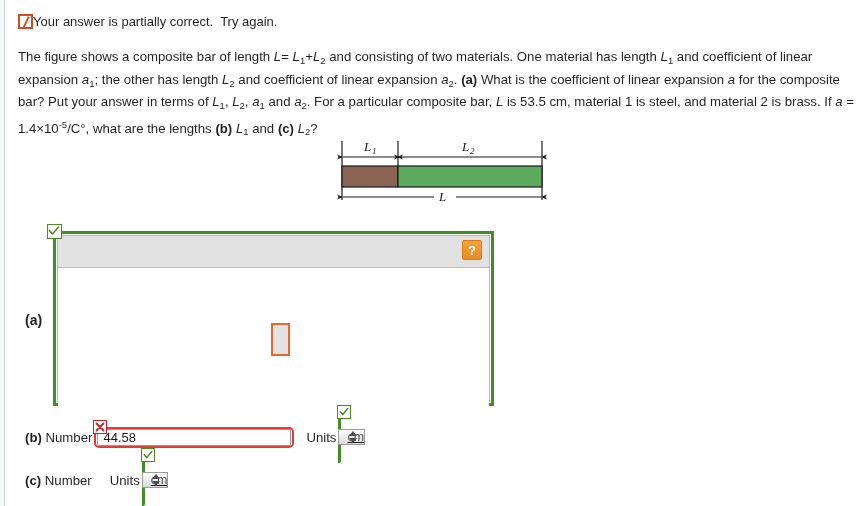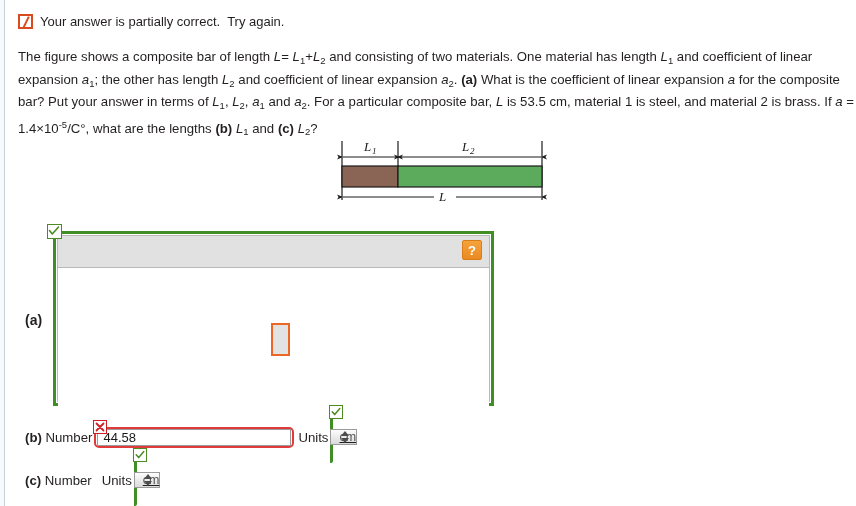--- a/index.html
+++ b/index.html
@@ -15,21 +15,21 @@
   }
   .left-gutter {
     position: absolute; left: 0; top: 0; width: 5px; height: 506px;
     background: #f7fafc; border-right: 1px solid #c9d2d8;
   }
   .page { position: absolute; left: 6px; top: 0; width: 850px; height: 506px; }
 
   
   .status-banner {
     position: absolute; left: 12px; top: 14px;
-    display: flex; align-items: flex-end; gap: 7px;
+    display: flex; align-items: flex-end; 
     font-size: 13px; color: #231f20;
   }
   .status-icon {
     width: 15px; height: 15px;
     border: 2px solid #d94b1f;
     background: #ffffff;
     position: relative; flex: 0 0 auto;
   }
   .status-icon::after {
     content: ""; position: absolute; left: 5px; top: 0px;
@@ -117,21 +117,21 @@
     border: 2px solid #e03a3a; border-radius: 5px;
     background: #ffffff; padding: 1px;
   }
   .num-input input {
     width: 100%; height: 100%;
     border: 1px solid #9a9a9a;
     font-family: "Liberation Sans", sans-serif;
     font-size: 13px; color: #1a1a1a;
     padding: 0 5px; outline: none; background: #ffffff;
   }
-  .units-label { font-size: 13.2px; color: #231f20; margin-left: 10px; white-space: pre; }
+  .units-label { font-size: 13.2px; color: #231f20; margin-left: 18px; white-space: pre; }
 
   .unit-select {
     width: 186px; height: 28px;
     border: 3px solid #3f8f26; border-radius: 5px;
     background: #ffffff; padding: 0px;
   }
   .unit-select .sel {
     width: 100%; height: 100%;
     border: 1px solid #9a9a9a;
     background: linear-gradient(#fdfdfd, #dadada);

